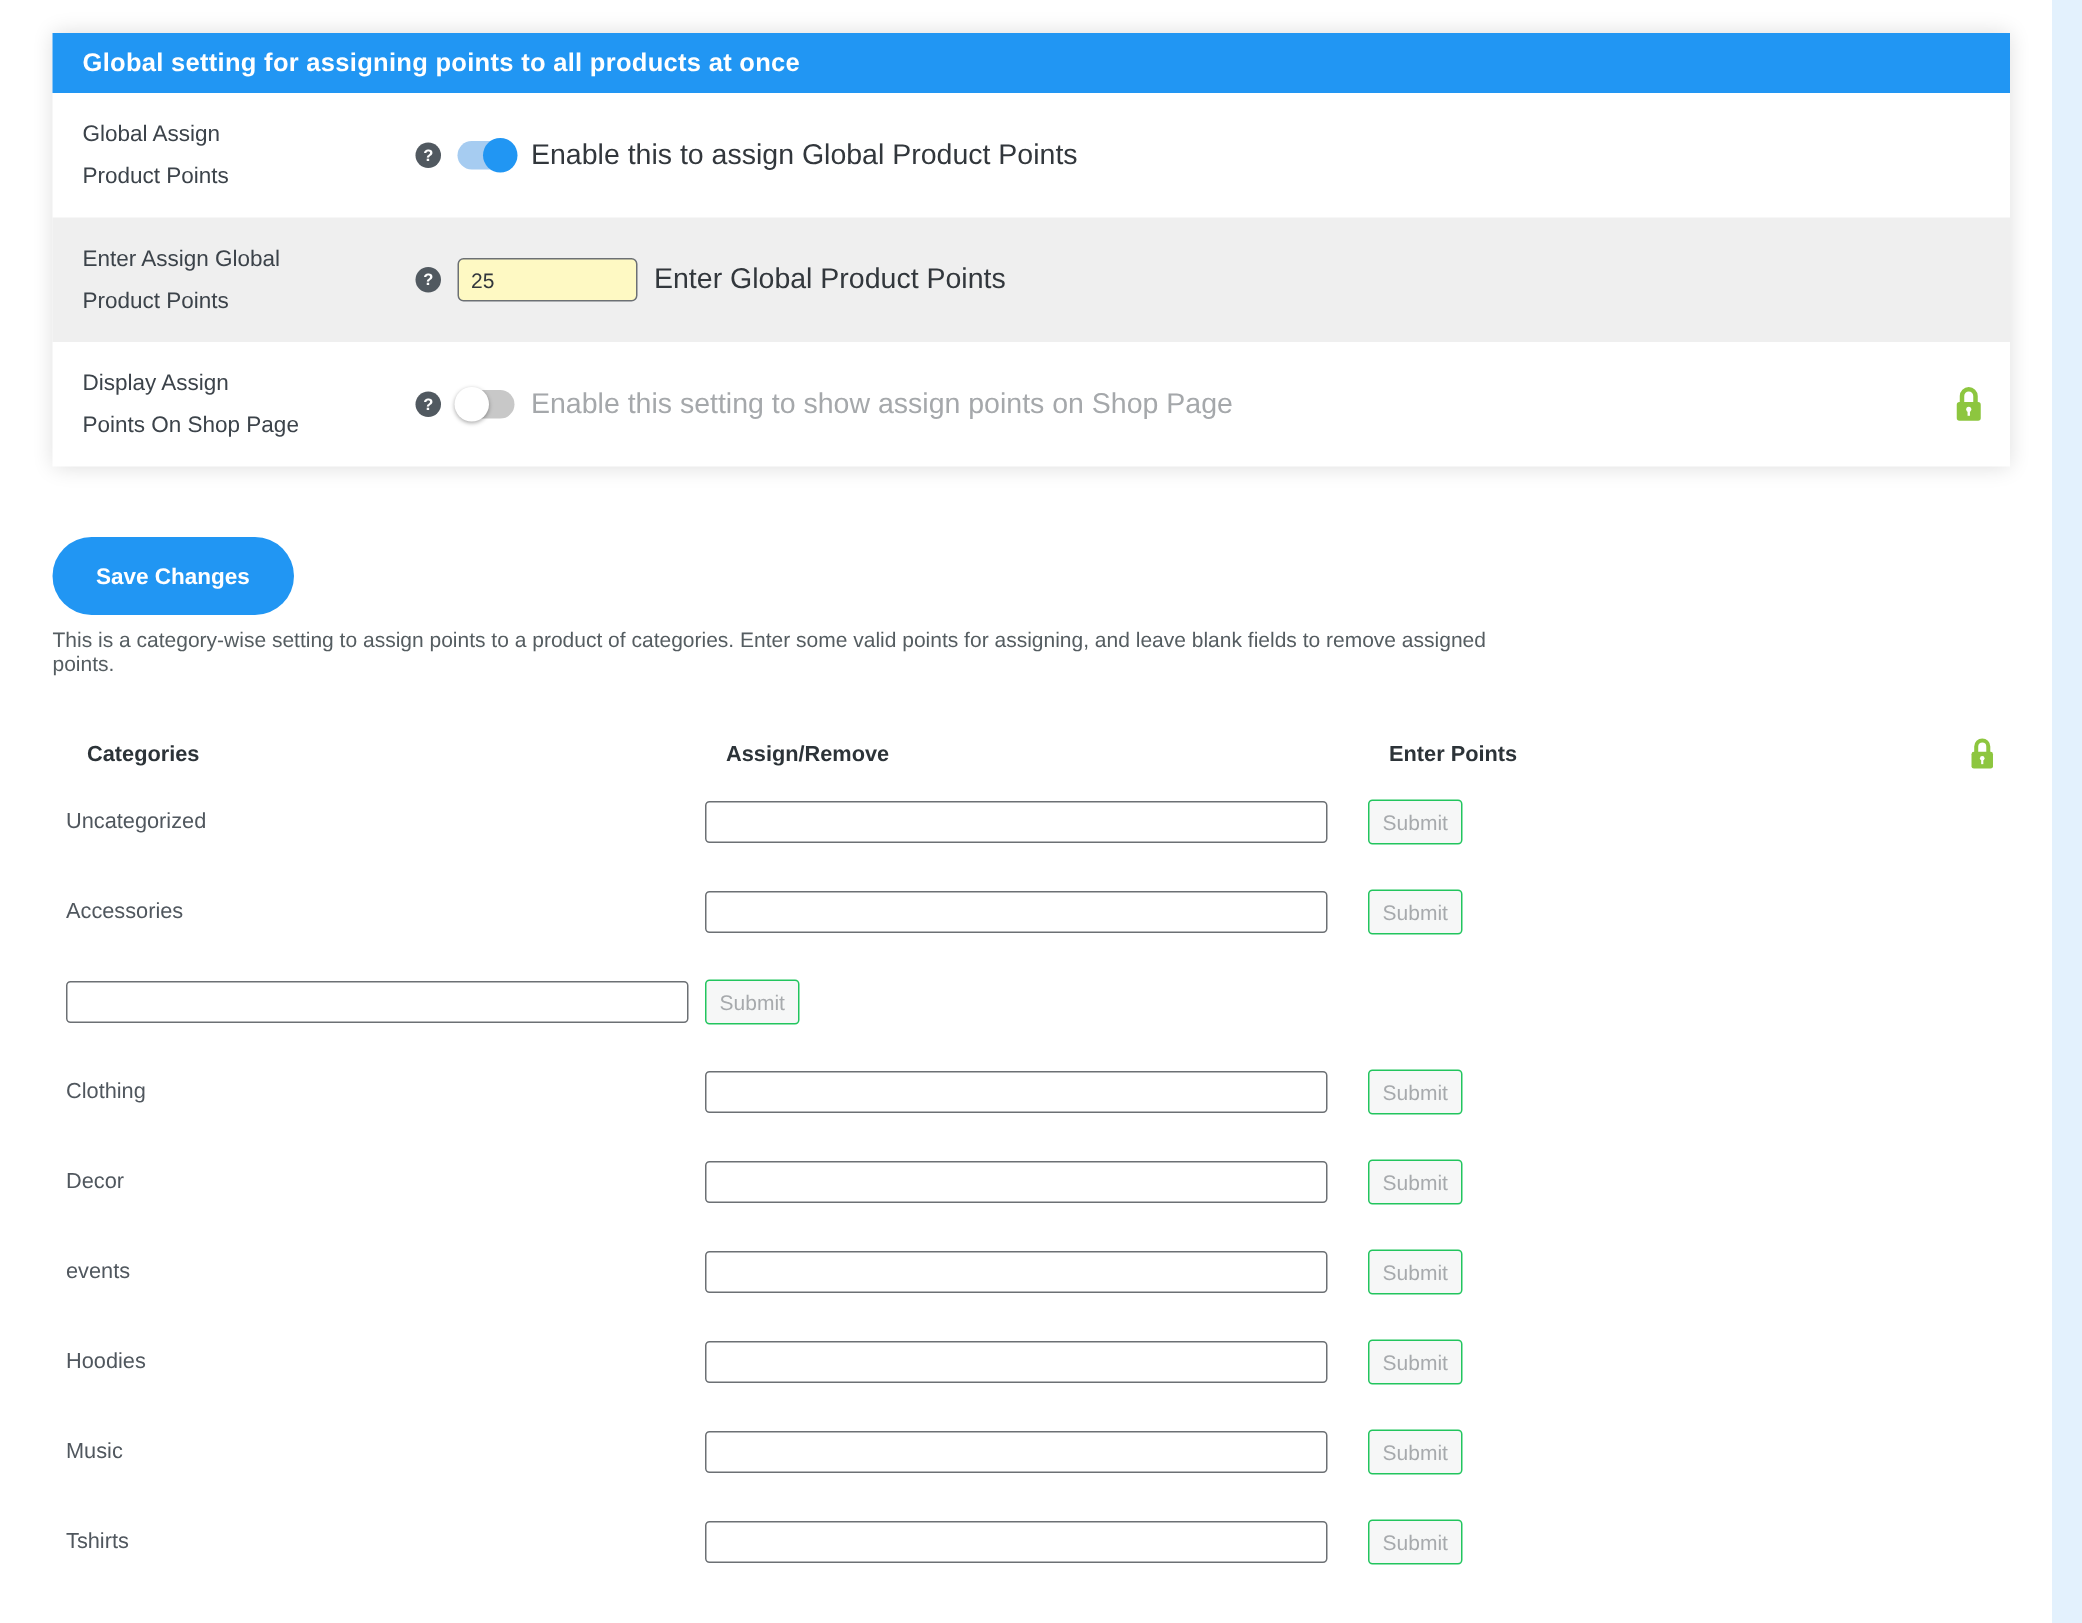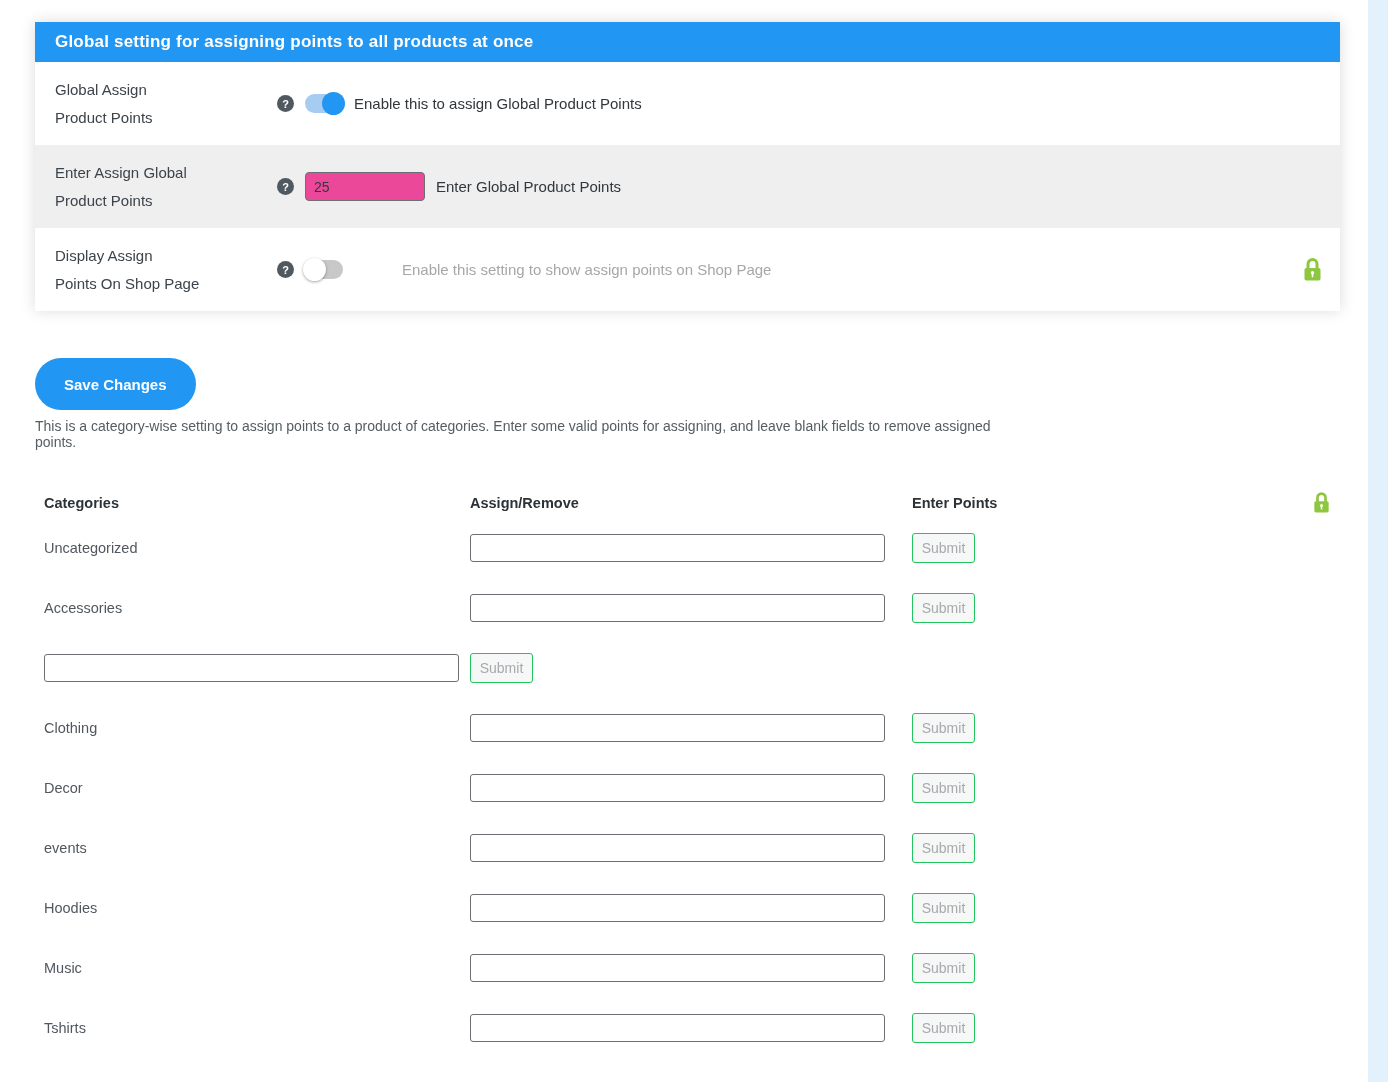--- a/index.html
+++ b/index.html
@@ -42,27 +42,27 @@
   
   .toggle { position: relative; width: 38px; height: 19px; border-radius: 10px; cursor: pointer; flex: 0 0 38px; }
   .toggle.on  { background: #a6ccf1; }
   .toggle.off { background: #c8c8c8; }
   .toggle .knob {
     position: absolute; top: -2px; width: 23px; height: 23px; border-radius: 50%;
   }
   .toggle.on .knob  { right: -2px; background: #2196f3; }
   .toggle.off .knob { left: -2px; background: #ffffff; box-shadow: 0 1px 3px rgba(0,0,0,0.35); }
 
-  .row-desc { font-size: 15px; color: #32373c; }
-  .row-desc.muted { color: #a5a8ab; margin-left: 48px; }
+  .row-desc { font-size: 19px; color: #32373c; }
+  .row-desc.muted { color: #a5a8ab; }
 
   .points-input {
     width: 120px; height: 29px; border: 1px solid #6c7074; border-radius: 4px;
     padding: 0 8px; font-size: 14px; color: #32373c;
-    font-family: "Liberation Sans", sans-serif; background: #ec4899;
+    font-family: "Liberation Sans", sans-serif; background: #fef9c3;
   }
 
   .lock-abs { position: absolute; right: 18px; top: 50%; transform: translateY(-50%); }
 
   
   .save-btn {
     position: absolute; left: 35px; top: 358px;
     height: 52px; padding: 0 29px; border: none; border-radius: 26px;
     background: #2196f3; color: #ffffff; font-size: 15px; font-weight: bold;
     font-family: "Liberation Sans", sans-serif; cursor: pointer;
@@ -74,21 +74,21 @@
     font-size: 14px; color: #555d61;
   }
 
   
   .cat-table { position: absolute; left: 35px; top: 488px; width: 1305px; }
   .cat-grid {
     display: grid; grid-template-columns: 426px 442px 1fr;
     align-items: center; padding-left: 9px;
   }
   .cat-head { position: relative; height: 30px; }
-  .cat-head .head-cell { font-size: 14.5px; font-weight: bold; color: #2c3338; }
+  .cat-head .head-cell { font-size: 14.5px; font-weight: bold; color: #2c3338; margin-left: 14px; }
   .cat-row { height: 60px; }
   .cat-name { font-size: 14.5px; color: #50575e; }
   .cat-input {
     width: 415px; height: 28px; border: 1px solid #6c7074; border-radius: 3px;
     padding: 0 8px; font-size: 14px; color: #32373c;
     font-family: "Liberation Sans", sans-serif; background: #ffffff;
   }
   .submit-btn {
     width: 63px; height: 30px; background: #f6f7f7; border: 1px solid #22c55e;
     border-radius: 3px; color: #a7aaad; font-size: 14px;

